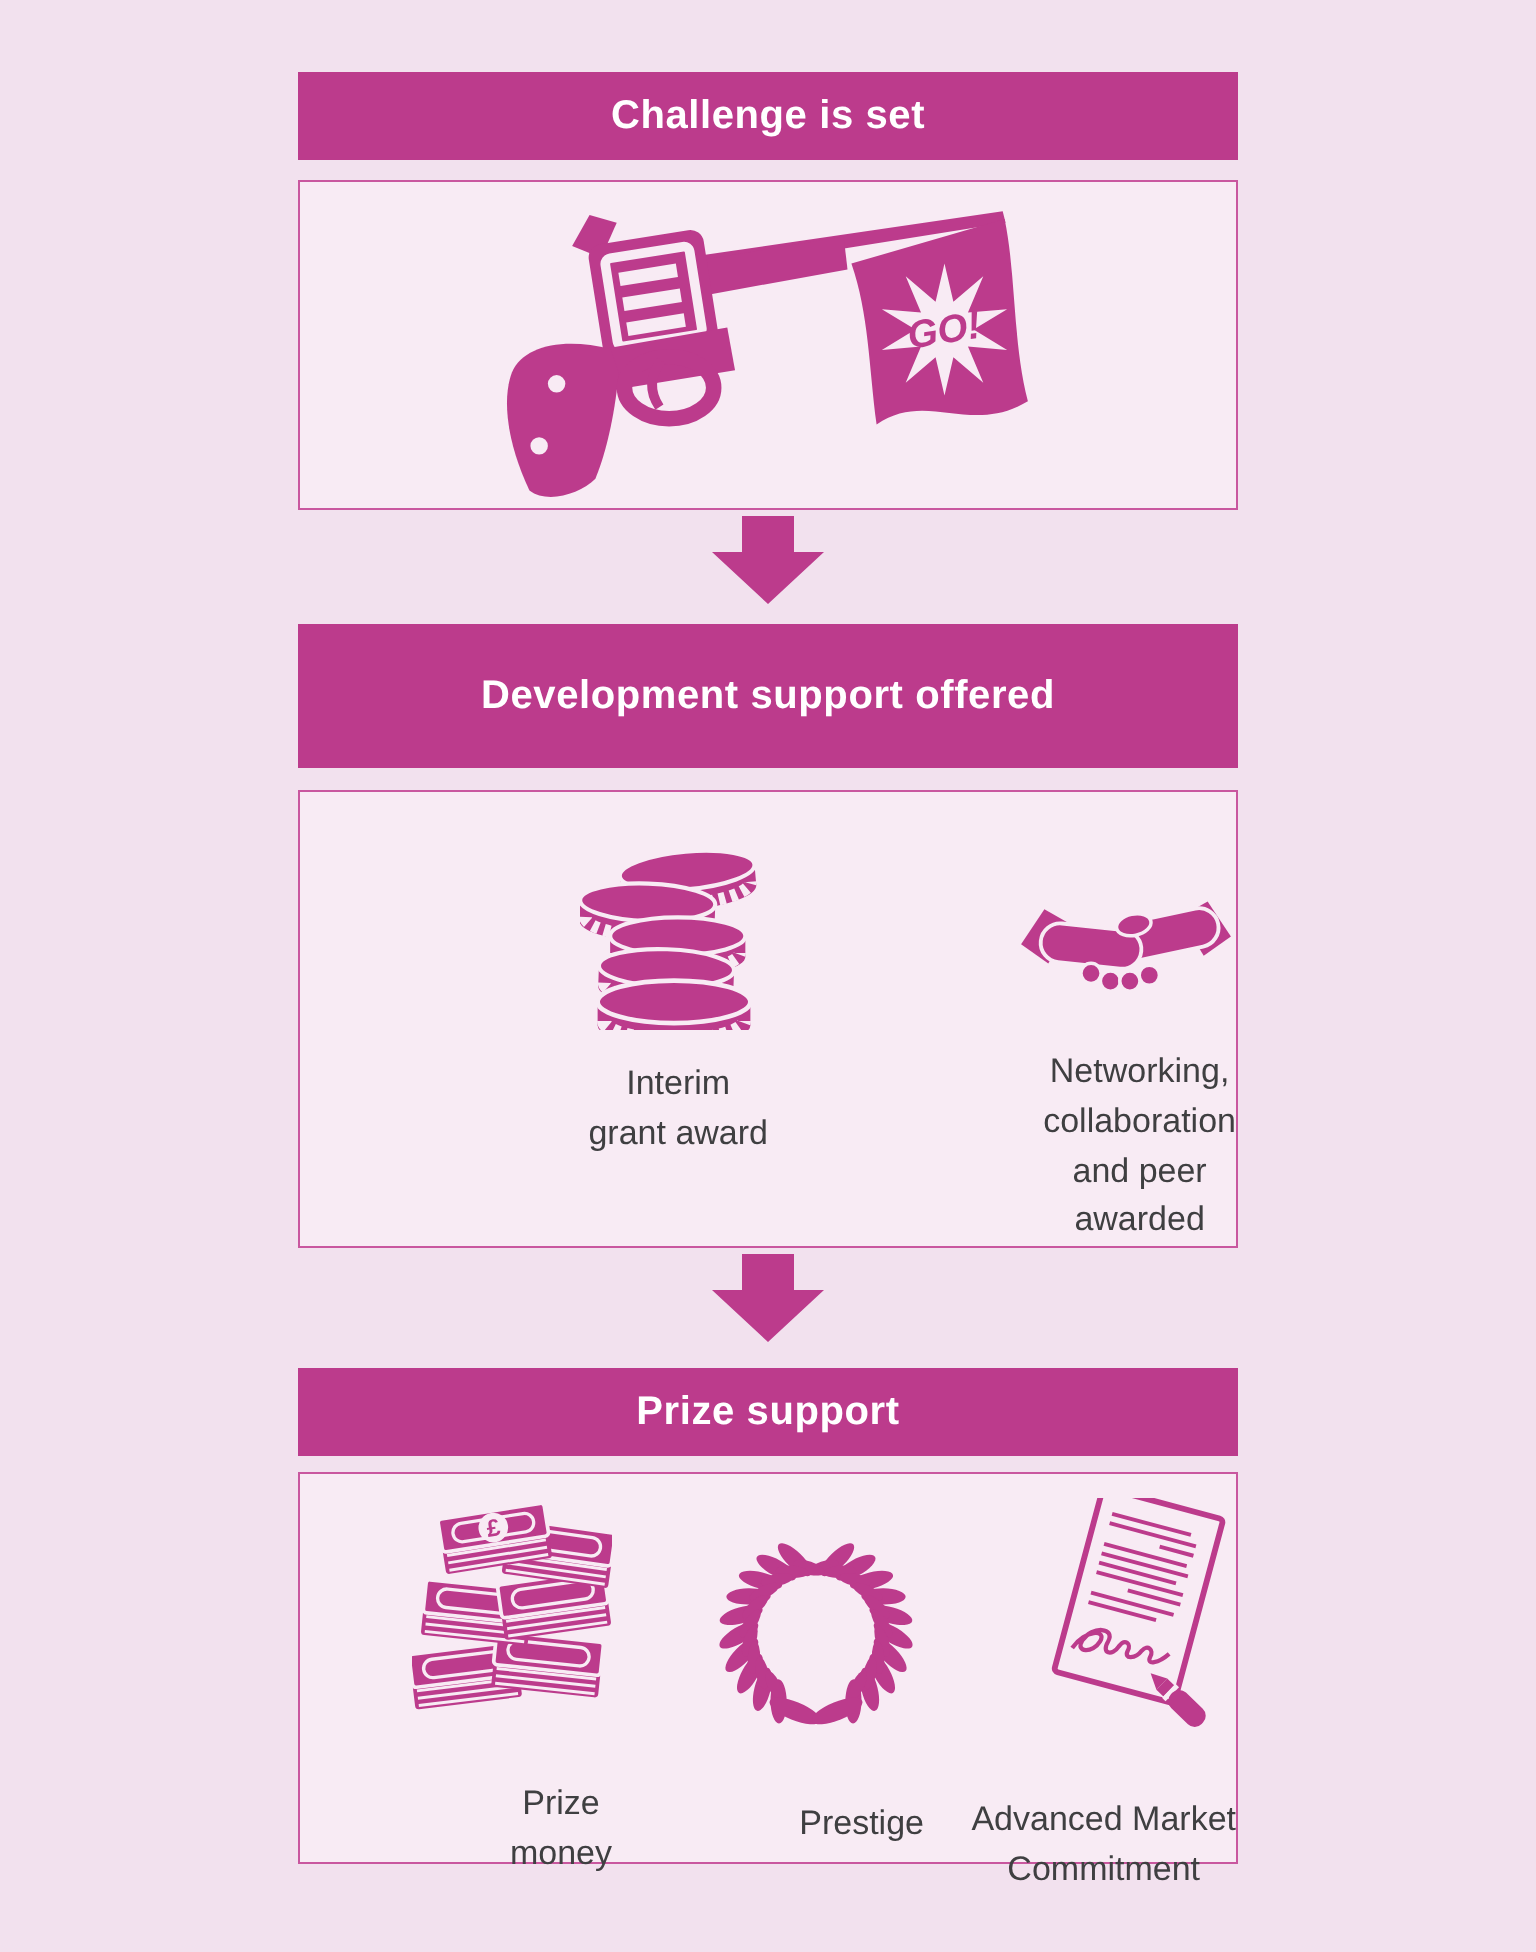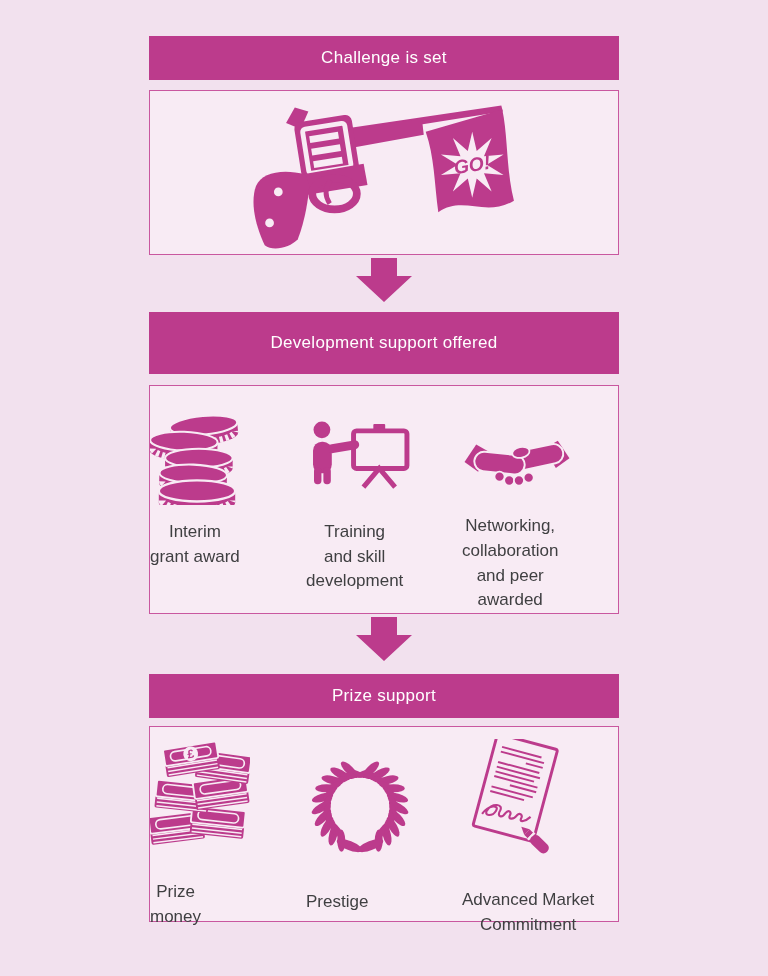--- a/index.html
+++ b/index.html
@@ -9,35 +9,35 @@
     --border:#c9579f;
     --headertext:#ffffff;
     --text:#3f3f41;
   }
   html,body{margin:0;padding:0;background:var(--bg);}
   body{width:768px;height:976px;overflow:hidden;font-family:"Liberation Sans",sans-serif;}
   .flow{width:470px;margin:0 auto;padding-top:36px;}
   .header{
     background:var(--accent);color:var(--headertext);
     display:flex;align-items:center;justify-content:center;
-    font-weight:normal;font-size:17px;letter-spacing:.3px;height:44px;
-  }
-  .h-tall{height:62px;text-align:center;}
+    font-weight:bold;font-size:20px;letter-spacing:.3px;height:44px;
+  }
+  .h-tall{height:72px;text-align:center;}
   .panel{
     background:var(--panel);
     border:1.5px solid var(--border);
     box-sizing:border-box;
   }
   .panel1{height:165px;margin-top:10px;display:flex;align-items:center;justify-content:center;}
   .panel2{height:229px;margin-top:11px;display:flex;padding-top:27px;}
   .panel3{height:196px;margin-top:8px;display:flex;padding-top:12px;}
   .arrow-row{display:flex;justify-content:center;}
   .ar1{margin:3px 0 10px 0;}
   .ar2{margin:3px 0 13px 0;}
-  .col{flex:1;display:flex;flex-direction:column;align-items:flex-start;}
+  .col{flex:1;display:flex;flex-direction:column;align-items:flex-end;}
   .icon-slot{height:92px;display:flex;align-items:flex-end;justify-content:center;}
   .panel3 .icon-slot{height:120px;}
   .label{
     margin-top:15px;font-size:17px;line-height:1.45;text-align:center;
     white-space:pre-line;color:var(--text);
   }
   .panel3 .label{margin-top:31px;}
   
   .fA{fill:var(--accent);} .fP{fill:var(--panel);} .fN{fill:none;}
   .sA{stroke:var(--accent);} .sP{stroke:var(--panel);}
@@ -113,37 +113,20 @@
           <use href="#coin" transform="translate(36 30) rotate(2)"></use>
           <use href="#coin" transform="translate(52 48)"></use>
           <use href="#coin" transform="translate(46 65) rotate(2)"></use>
           <use href="#coin" transform="translate(50 83) scale(1.13)"></use>
         </svg>
       </div>
       <div class="label">Interim
 grant award</div>
     </div>
 
-    <div class="col">
-      <div class="icon-slot">
-        <svg width="104" height="87" viewBox="0 0 105 88">
-          <rect class="fA" x="68" y="6" width="12" height="8" rx="1"></rect>
-          <rect class="fP sA" x="48" y="13" width="54" height="38" rx="3" stroke-width="5"></rect>
-          <path class="fN sA" d="M58,70 L74,51 L90,70" stroke-width="5"></path>
-          <circle class="fA" cx="16" cy="12" r="8.5"></circle>
-          <rect class="fA" x="7" y="24" width="19" height="32" rx="9"></rect>
-          <rect class="fA" x="8" y="50" width="7.5" height="17" rx="3.5"></rect>
-          <rect class="fA" x="17.5" y="50" width="7.5" height="17" rx="3.5"></rect>
-          <rect class="fA" x="22" y="27" width="32" height="9" rx="4.5" transform="rotate(-10 24 31)"></rect>
-        </svg>
-      </div>
-      <div class="label">Training
-and skill
-development</div>
-    </div>
 
     <div class="col">
       <div class="icon-slot">
         <svg width="110" height="68" viewBox="0 0 112 70">
           <polygon class="fA" points="2,32 14,14 28,22 16,42"></polygon>
           <polygon class="fA" points="110,28 98,10 84,18 96,38"></polygon>
           <rect class="fA sP" x="50" y="17" width="54" height="20" rx="10" stroke-width="2" transform="rotate(-12 77 27)"></rect>
           <rect class="fA sP" x="12" y="23" width="52" height="20" rx="10" stroke-width="2" transform="rotate(6 38 33)"></rect>
           <ellipse class="fA sP" cx="60" cy="22" rx="9" ry="5.5" stroke-width="1.8" transform="rotate(-12 60 22)"></ellipse>
           <circle class="fA sP" cx="38" cy="47" r="5.2" stroke-width="1.8"></circle>

